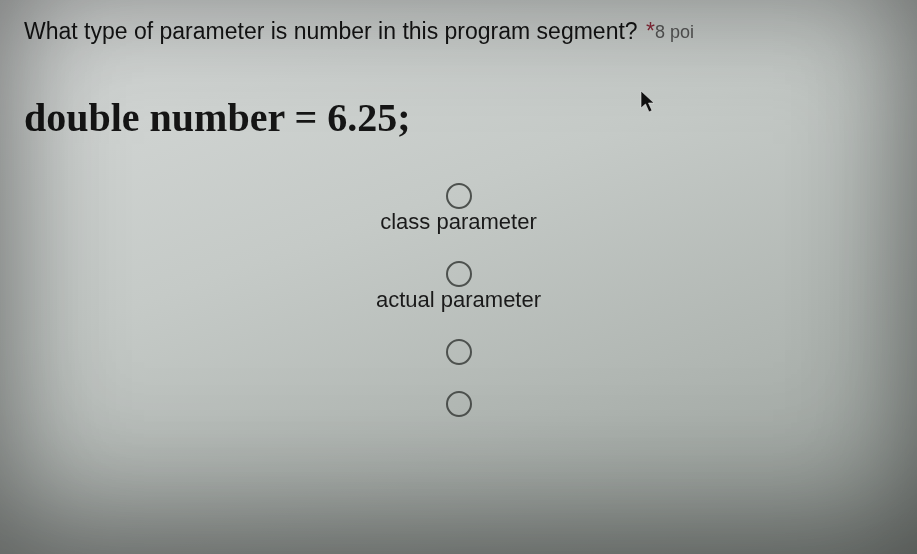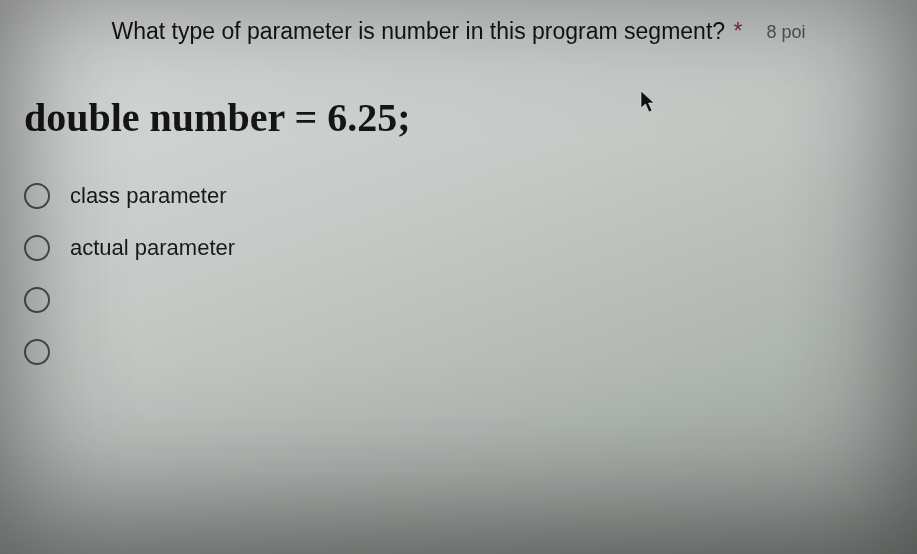--- a/index.html
+++ b/index.html
@@ -18,23 +18,22 @@
     color: #1f1f1f;
   }
   .vignette {
     position: absolute;
     inset: 0;
     pointer-events: none;
     box-shadow: inset 0 0 120px rgba(0,0,0,0.35), inset 0 -60px 120px rgba(0,0,0,0.25);
   }
   .top-row {
     display: flex;
-    justify-content: center;
+    justify-content: flex-start;
     align-items: flex-start;
-    gap: 24px;
   }
   .question {
     font-size: 23px;
     color: #151515;
     display: inline;
   }
   .req {
     color: #8a2a3a;
     margin-left: 4px;
   }
@@ -51,23 +50,23 @@
     font-size: 40px;
     line-height: 1.55;
     color: #161616;
   }
   .options {
     margin-top: 34px;
   }
   .option {
     display: flex;
     align-items: center;
-    gap: 20px;
     margin-bottom: 26px;
     cursor: pointer;
+    flex-direction: column;
   }
   .radio {
     width: 26px;
     height: 26px;
     border-radius: 50%;
     border: 2px solid #4d514e;
     background: transparent;
     flex: 0 0 auto;
   }
   .opt-label {

